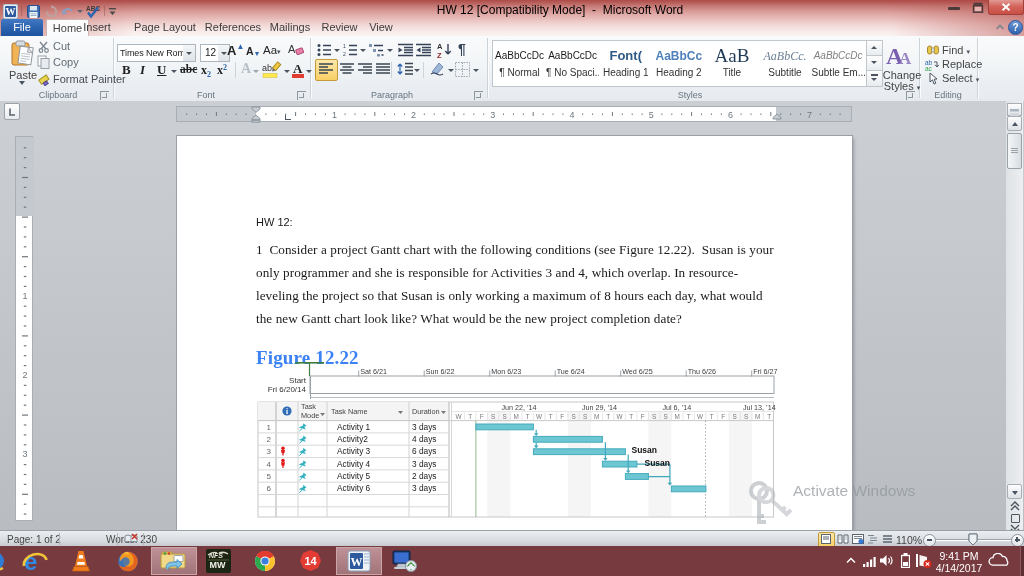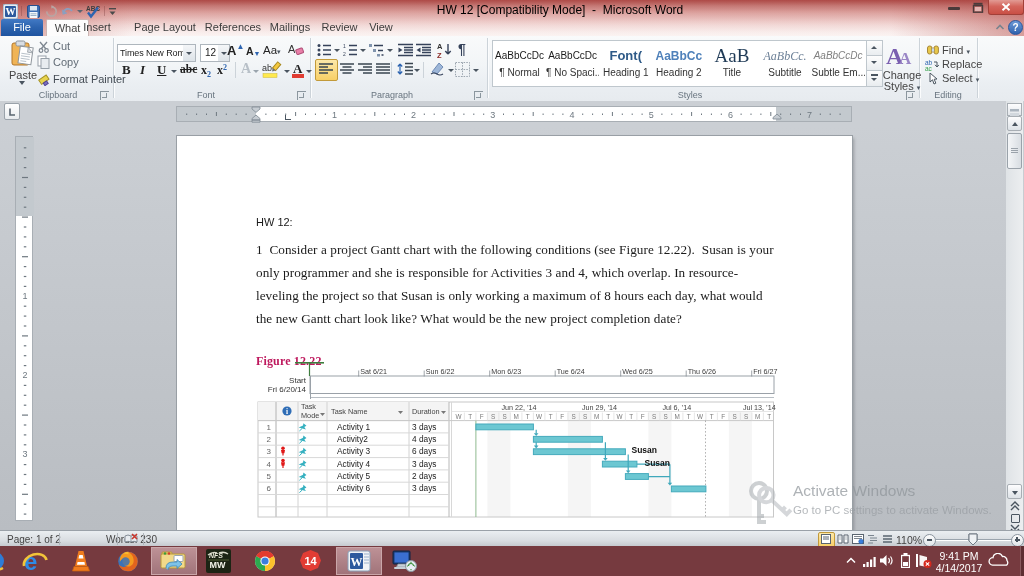--- a/index.html
+++ b/index.html
@@ -110,21 +110,21 @@
       </svg>
     </div>
 
     <svg class="abs" style="left:995px;top:24px" width="10" height="7" viewBox="0 0 10 7">
       <path d="M1.5 5 L5 1.5 L8.5 5" fill="none" stroke="#79838d" stroke-width="1.6"></path>
     </svg>
     <div class="abs" style="left:1008px;top:20px;width:13px;height:13px;border-radius:50%;background:linear-gradient(#6f9bd8,#2f62ae);border:1px solid #2a569c;color:#fff;font-size:10px;font-weight:bold;text-align:center;line-height:13px;">?</div>
   </div>
   <div id="tabs">
     <div class="tab" id="tab-file">File</div>
-    <div class="tab" id="tab-home" style="left:46px;width:41px;">What</div>
+    <div class="tab" id="tab-home" style="left:46px;width:41px;">Home</div>
     <div class="tab" style="left:78px;width:38px;">Insert</div>
     <div class="tab" style="left:130px;width:70px;">Page Layout</div>
     <div class="tab" style="left:204px;width:58px;">References</div>
     <div class="tab" style="left:266px;width:48px;">Mailings</div>
     <div class="tab" style="left:318px;width:43px;">Review</div>
     <div class="tab" style="left:362px;width:38px;">View</div>
   </div>
   <div id="ribbon">
 
     <div class="gsep" style="left:113px"></div>
@@ -428,21 +428,21 @@
         <path d="M2 4.5 l4 -3.4 4 3.4 v1.5 h-8 Z" fill="#c6ccd2" stroke="#7e8992" stroke-width=".8"></path>
       </svg>
 
       <div class="abs" style="left:108px;top:8px;width:5px;height:4px;border-left:1.6px solid #4a5560;border-bottom:1.6px solid #4a5560;"></div>
     </div>
   </div>
   <div id="docarea">
     <div id="page">
     <div class="abs" style="left:79px;top:80px;font-size:11px;color:#1a1a1a;">HW 12:</div>
     <div class="serif abs" style="left:79px;top:101.5px;width:540px;font-size:13.2px;line-height:23px;color:#1a1a1a;letter-spacing:0.045px;word-spacing:0.09px;">1&nbsp; Consider a project Gantt chart with the following conditions (see Figure 12.22). &nbsp;Susan is your<br>only programmer and she is responsible for Activities 3 and 4, which overlap. In resource-<br>leveling the project so that Susan is only working a maximum of 8 hours each day, what would<br>the new Gantt chart look like? What would be the new project completion date?</div>
-    <div class="serif abs" style="left:79px;top:218px;font-size:12px;font-weight:bold;color:#be185d;letter-spacing:0.15px;">Figure 12.22</div>
+    <div class="serif abs" style="left:79px;top:211px;font-size:19px;font-weight:bold;color:#3b82f6;letter-spacing:0.15px;">Figure 12.22</div>
 <svg class="abs" style="left:78px;top:220px" width="530" height="163" viewBox="255 356 530 163" font-family="Liberation Sans, sans-serif">
           <rect x="310" y="376" width="464" height="17.5" fill="#fff" stroke="#9aa1a8" stroke-width="1"></rect>
           <line x1="310" y1="397.5" x2="774" y2="397.5" stroke="#b8bec4" stroke-width="1"></line>
           <line x1="310.5" y1="376" x2="310.5" y2="399" stroke="#9aa1a8" stroke-width="1"></line>
           <line x1="295" y1="362.8" x2="324" y2="362.8" stroke="#3e7d3e" stroke-width="1.6"></line>
           <line x1="309.5" y1="362.8" x2="309.5" y2="376" stroke="#3e7d3e" stroke-width="1.2"></line>
           <text x="306" y="382.5" font-size="8" fill="#333" text-anchor="end">Start</text>
           <text x="306" y="392" font-size="8" fill="#333" text-anchor="end">Fri 6/20/14</text>
           <line x1="358.7" y1="370.5" x2="358.7" y2="376.5" stroke="#888e94" stroke-width="0.8"></line>
           <text x="360.2" y="373.5" font-size="7.2" fill="#3c3c3c">Sat 6/21</text>
@@ -670,21 +670,20 @@
       <g fill="none" stroke="#9ca2a7" stroke-width="4">
         <circle cx="13" cy="11" r="8"></circle>
         <path d="M13 19 v25 M13 42 h7 M13 36 h5"></path>
       </g>
       <g fill="none" stroke="#acb1b6" stroke-width="4" transform="rotate(-47 32 26)">
         <circle cx="32" cy="10" r="7.2"></circle>
           <path d="M32 17 v23 M32 38 h6 M32 32 h4.5"></path>
       </g>
     </svg>
     <div class="abs" style="left:793px;top:357px;font-size:15.5px;color:#8f959a;opacity:.72;">Activate Windows</div>
-    <div class="abs" style="left:793px;top:379px;font-size:11.5px;color:#989da2;opacity:.72;">Go to PC settings to activate Windows.</div>
       </div>
 <div id="vscroll">
       <div class="abs" style="left:1px;top:2px;width:15px;height:13px;background:linear-gradient(#fdfdfe,#e2e6ea);border:1px solid #a8aeb4;box-sizing:border-box;"><svg width="13" height="11" viewBox="0 0 13 11">
           <rect x="2" y="2" width="9" height="2.5" fill="#aab4be"></rect>
           <rect x="2" y="6" width="9" height="3" fill="#d2d8de"></rect>
         </svg></div>
       <div class="abs" style="left:1px;top:15px;width:15px;height:15px;background:linear-gradient(#fdfdfe,#dde2e7);border:1px solid #a8aeb4;box-sizing:border-box;border-radius:2px;">
         <div style="margin:5px 0 0 3.5px;width:0;height:0;border-left:3.2px solid transparent;border-right:3.2px solid transparent;border-bottom:4px solid #4a5560;"></div>
       </div>
       <div class="abs" style="left:1px;top:32px;width:15px;height:36px;background:linear-gradient(to right,#f4f6f8,#d8dde2);border:1px solid #9aa2aa;box-sizing:border-box;border-radius:2px;">

